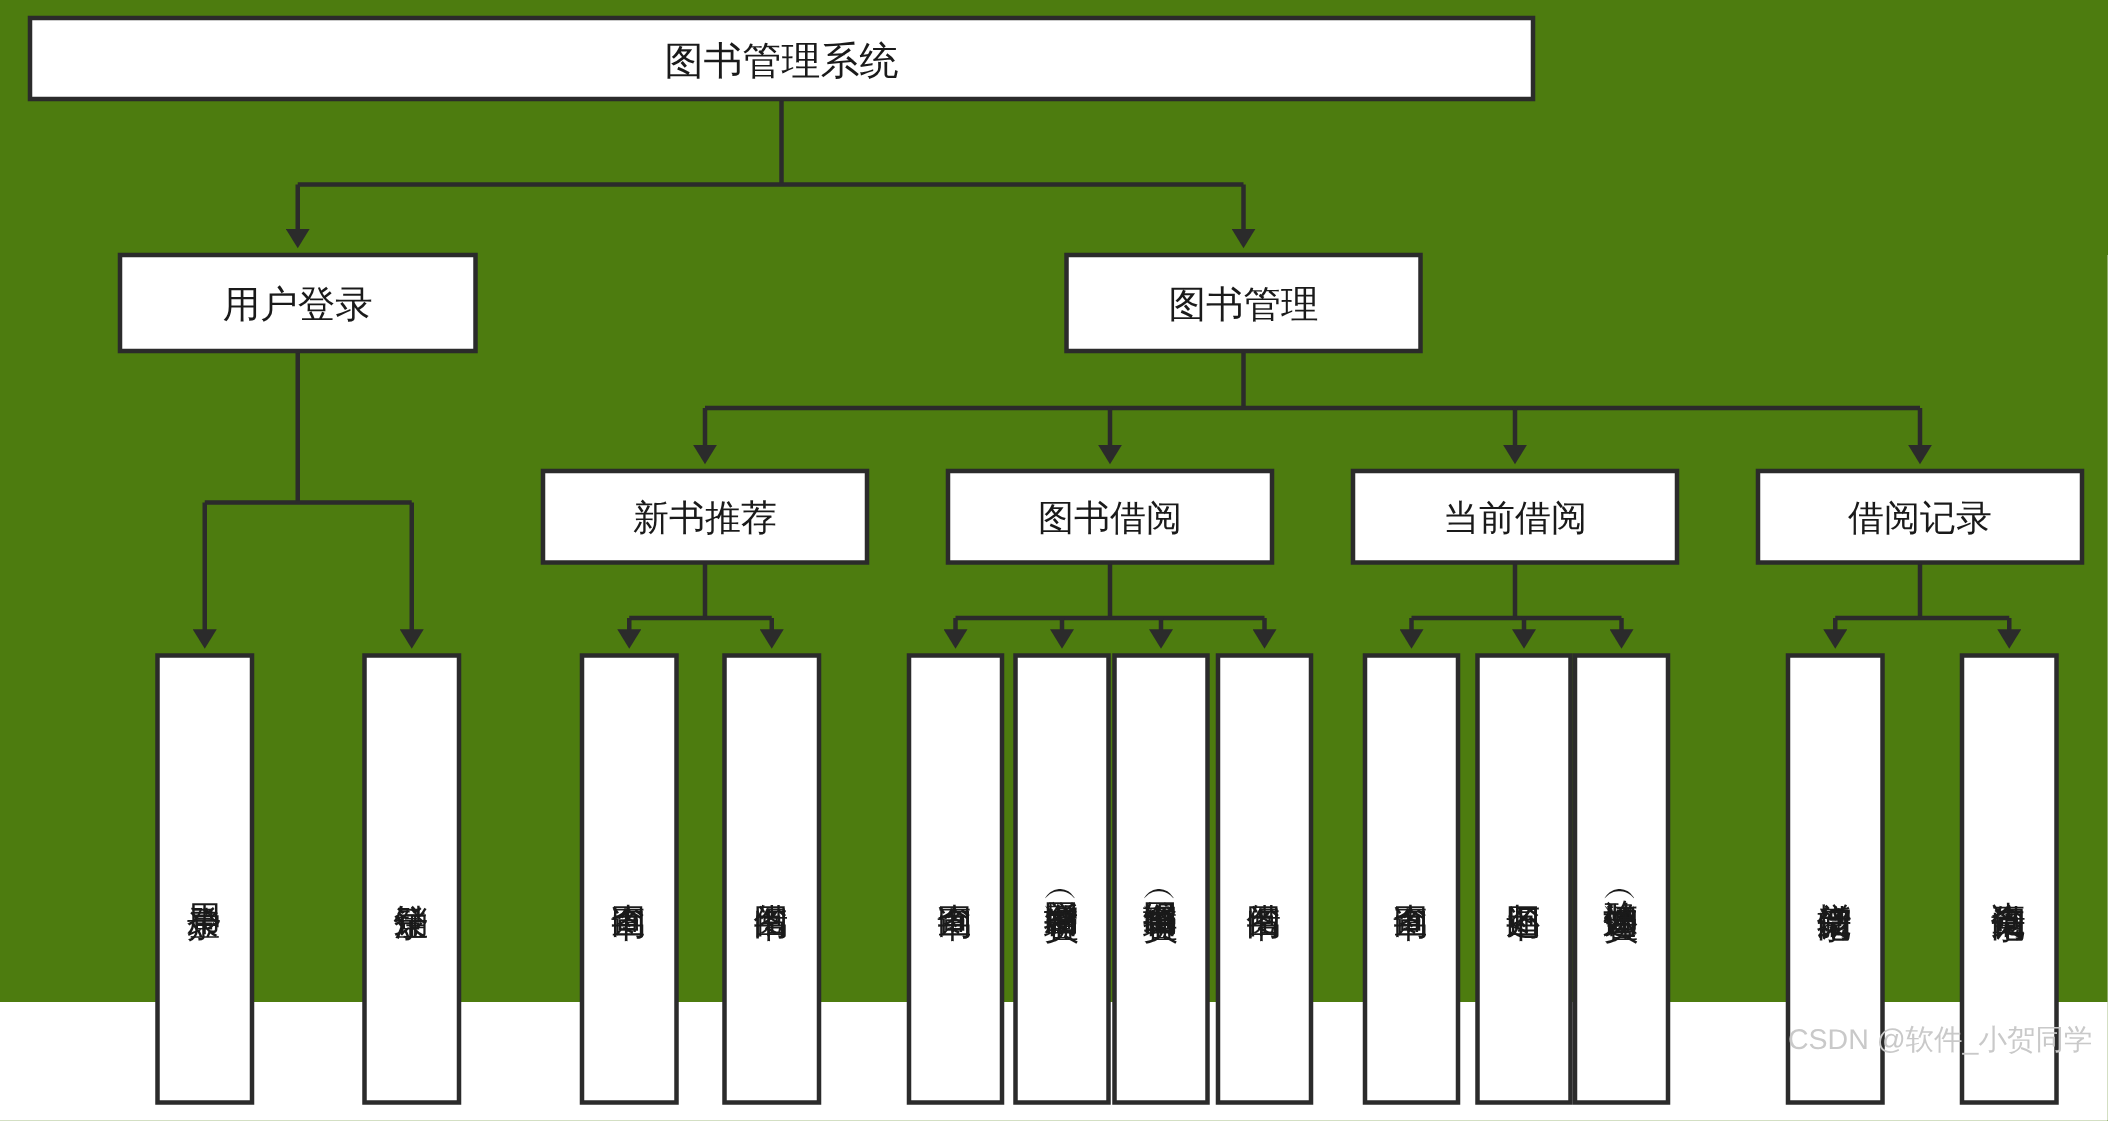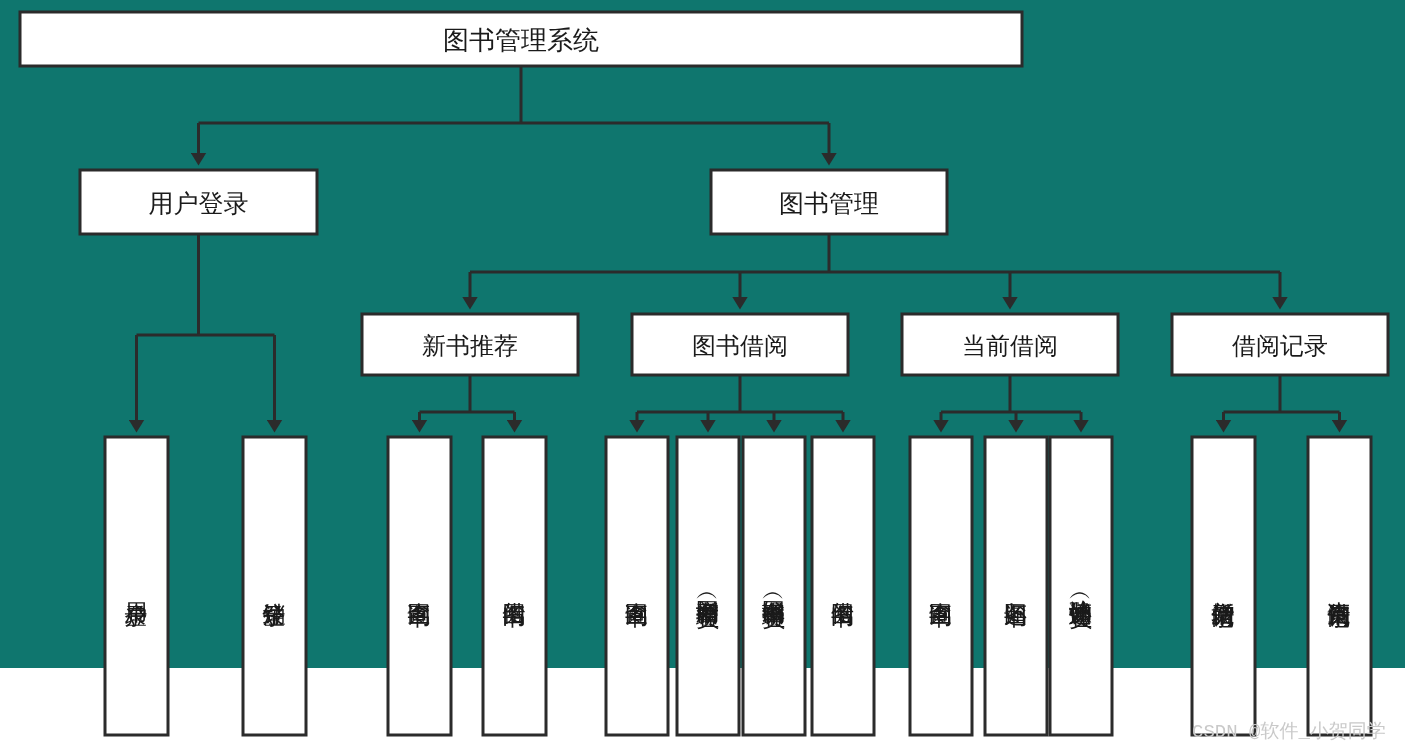--- a/index.html
+++ b/index.html
@@ -1,47 +1,47 @@
 <!DOCTYPE html>
 <html><head>
 <meta charset="utf-8">
 <style>
   html,body{margin:0;padding:0;background:#ffffff;}
   body{
     width:1405px;height:747px;overflow:hidden;
     font-family:"Liberation Sans","DejaVu Sans",sans-serif;
     color:#1a1a1a;
   }
-  #diagram-root{position:relative;width:1405px;height:668px;background:#0f766e;text-align:center;}
+  #diagram-root{position:relative;width:1405px;height:668px;background:#4d7c0f;text-align:center;}
   svg#tree{position:absolute;left:0;top:0;width:1405px;height:747px;}
   .node-rect{fill:#ffffff;stroke:#2b2b2b;stroke-width:3;}
   .edge{stroke:#2b2b2b;stroke-width:3;fill:none;stroke-linecap:butt;}
   .arrow-head{fill:#2b2b2b;stroke:none;}
   .node-label{
     font-family:"Liberation Sans","DejaVu Sans",sans-serif;
     fill:#1a1a1a;text-anchor:middle;dominant-baseline:central;
   }
   .lvl1-label{font-size:26px;}
   .lvl2-label{font-size:25px;}
   .lvl3-label{font-size:24px;}
   .leaf-label{
     font-size:23px;
     writing-mode:vertical-rl;
     text-orientation:upright;
     letter-spacing:1px;
     text-anchor:middle;
   }
   .watermark{
     position:absolute;
-    font-family:Liberation Mono, monospace;
+    font-family:Liberation Sans, sans-serif;
     font-size:19px;
     color:#c9c9c9;
     white-space:nowrap;
     pointer-events:none;
-    left:1192px;top:718px;
+    left:1192px;top:680px;
   }
 </style>
 </head>
 <body>
 
 <div id="diagram-root">
   <svg id="tree" viewBox="0 0 1405 747">
     <defs>
       <marker id="arrow" markerWidth="14" markerHeight="16" refX="1.5" refY="8" orient="auto" markerUnits="userSpaceOnUse">
         <path d="M0,0 L0,16 L13,8 z" class="arrow-head"></path>

